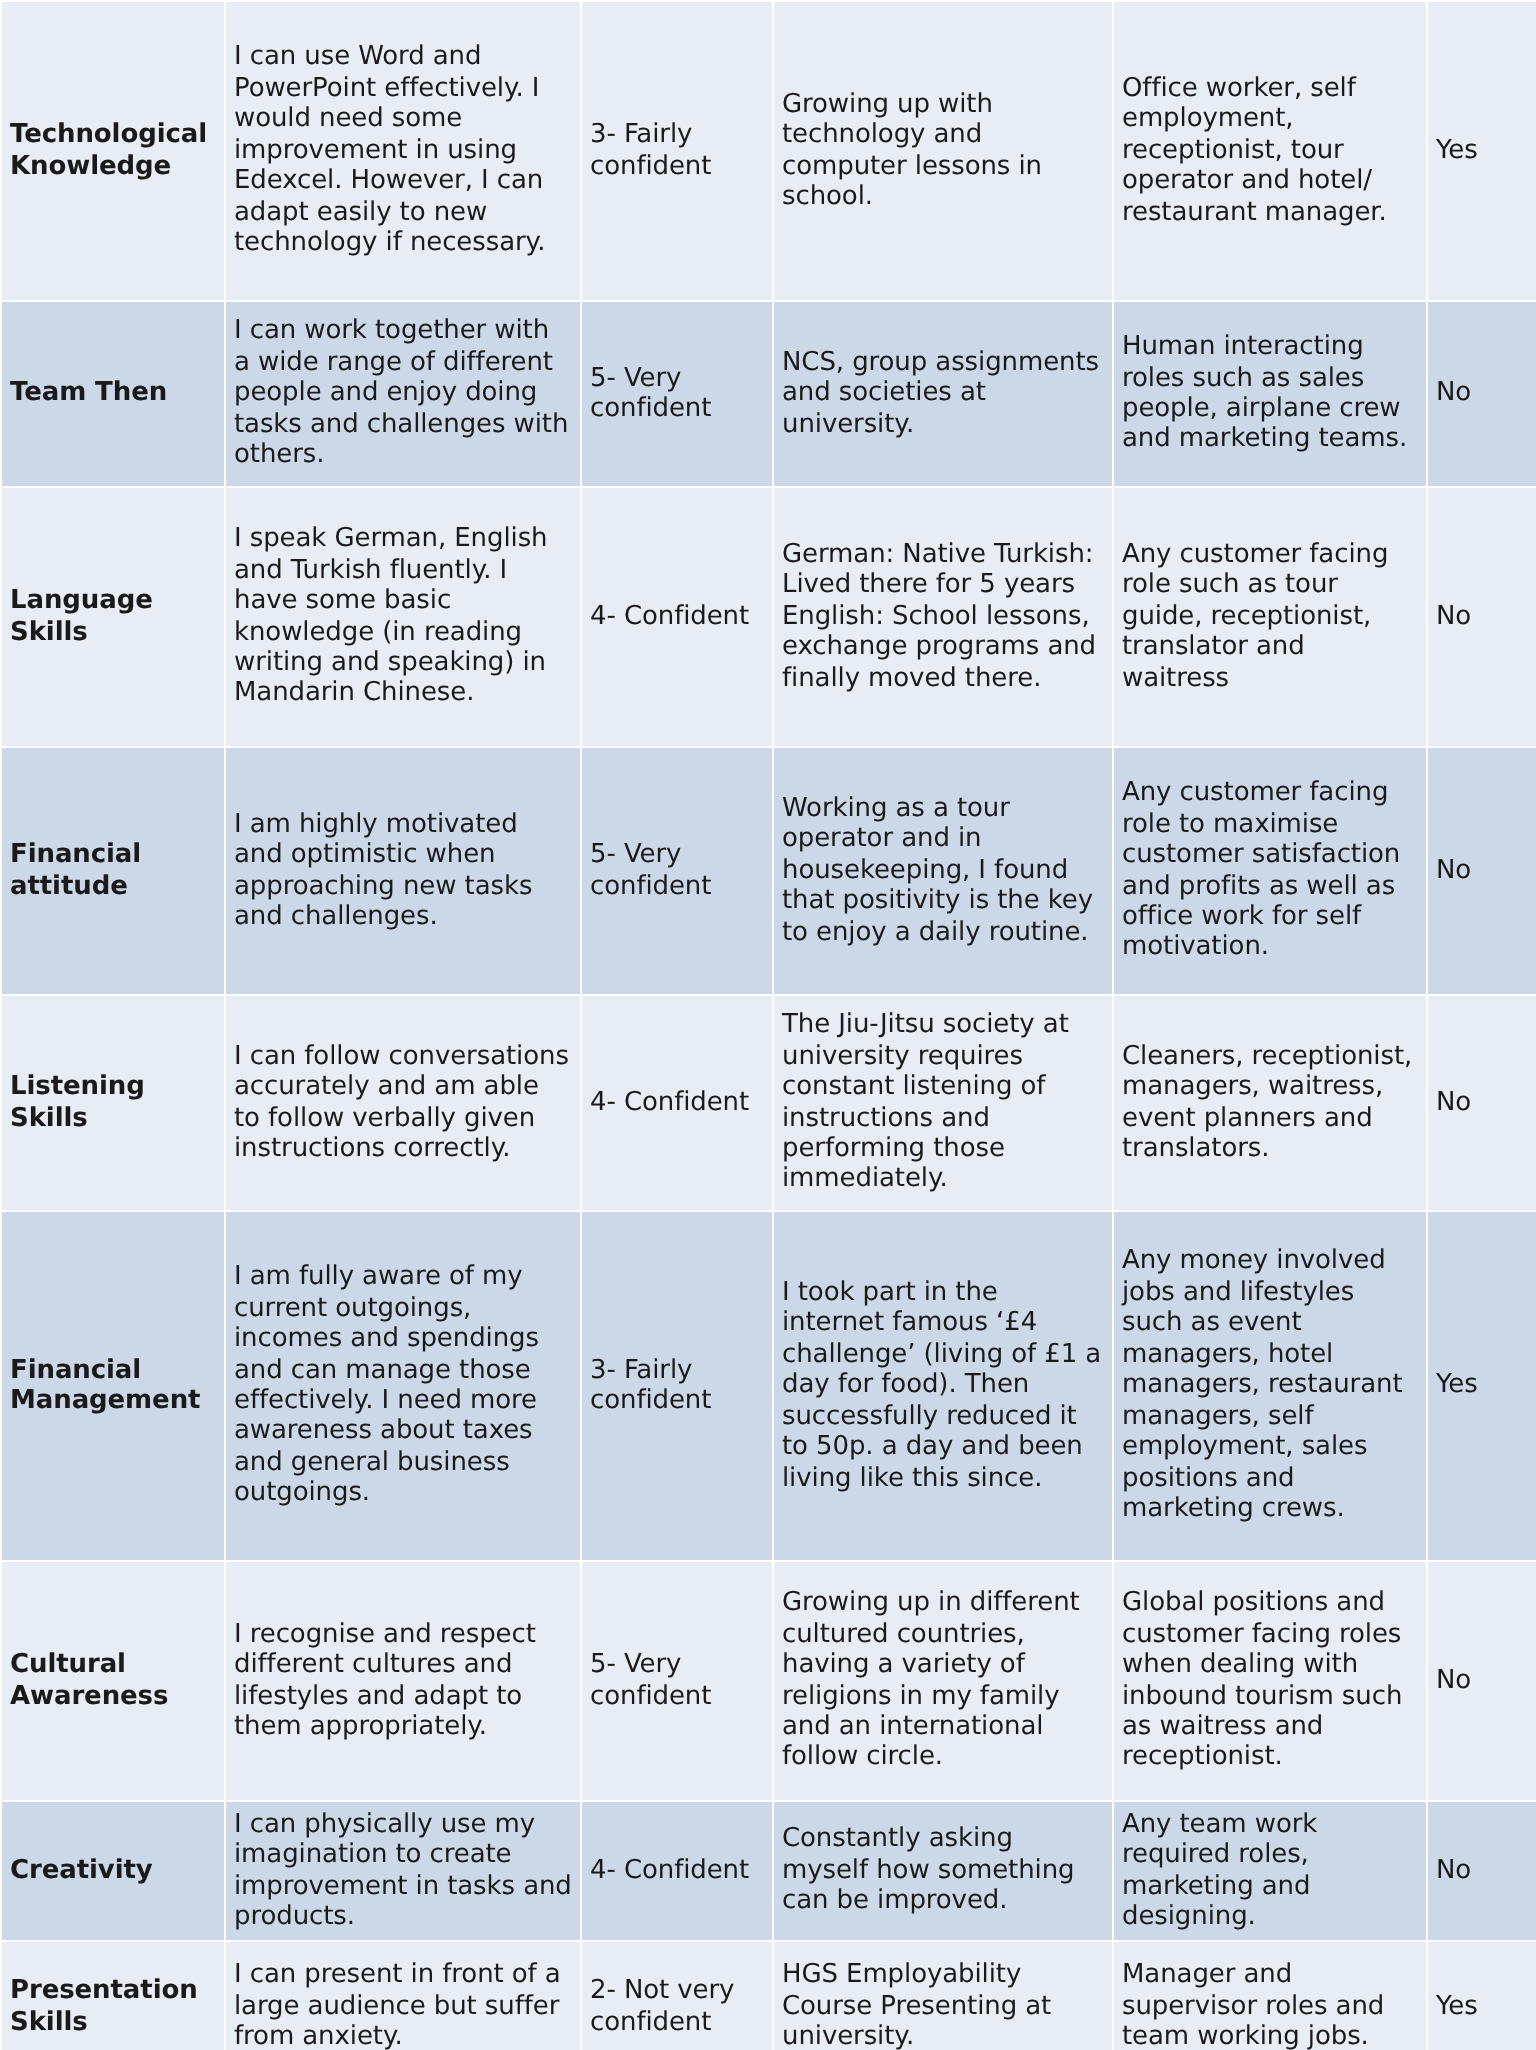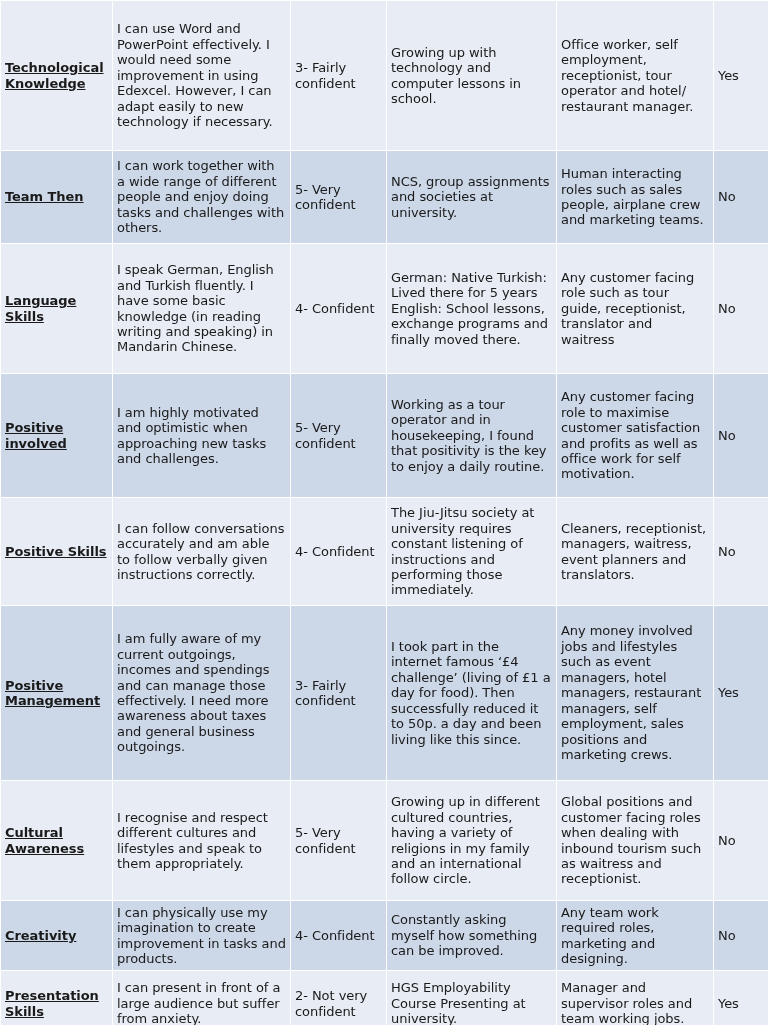--- a/index.html
+++ b/index.html
@@ -37,21 +37,20 @@
   }
   tr.row-light td { background: #e8edf5; }
   tr.row-dark  td { background: #ccd7e8; }
 
   td.skill-cell {
     font-weight: bold;
     font-size: 13.2px;
     text-align: center;
     padding-left: 2px;
     padding-right: 2px;
-    text-decoration: underline;
   }
   td.conf-cell { font-size: 13.2px; margin-left: 16px; }
   td.dev-cell  { font-size: 13.2px; }
   td.desc-cell, td.evid-cell, td.jobs-cell { font-size: 13.2px; }
 </style>
 </head>
 <body>
 
 <table id="skills-table">
   <colgroup>
@@ -85,49 +84,49 @@
     <tr class="row-light" style="height:130px">
       <td class="skill-cell">Language Skills</td>
       <td class="desc-cell">I speak German, English and Turkish fluently. I have some basic knowledge (in reading writing and speaking) in Mandarin Chinese.</td>
       <td class="conf-cell">4- Confident</td>
       <td class="evid-cell">German: Native Turkish: Lived there for 5 years English: School lessons, exchange programs and finally moved there.</td>
       <td class="jobs-cell">Any customer facing role such as tour guide, receptionist, translator and waitress</td>
       <td class="dev-cell">No</td>
     </tr>
 
     <tr class="row-dark" style="height:124px">
-      <td class="skill-cell">Positive involved</td>
+      <td class="skill-cell">Financial attitude</td>
       <td class="desc-cell">I am highly motivated and optimistic when approaching new tasks and challenges.</td>
       <td class="conf-cell">5- Very confident</td>
       <td class="evid-cell">Working as a tour operator and in housekeeping, I found that positivity is the key to enjoy a daily routine.</td>
       <td class="jobs-cell">Any customer facing role to maximise customer satisfaction and profits as well as office work for self motivation.</td>
       <td class="dev-cell">No</td>
     </tr>
 
     <tr class="row-light" style="height:108px">
-      <td class="skill-cell">Positive Skills</td>
+      <td class="skill-cell">Listening Skills</td>
       <td class="desc-cell">I can follow conversations accurately and am able to follow verbally given instructions correctly.</td>
       <td class="conf-cell">4- Confident</td>
       <td class="evid-cell">The Jiu-Jitsu society at university requires constant listening of instructions and performing those immediately.</td>
       <td class="jobs-cell">Cleaners, receptionist, managers, waitress, event planners and translators.</td>
       <td class="dev-cell">No</td>
     </tr>
 
     <tr class="row-dark" style="height:175px">
-      <td class="skill-cell">Positive Management</td>
+      <td class="skill-cell">Financial Management</td>
       <td class="desc-cell">I am fully aware of my current outgoings, incomes and spendings and can manage those effectively. I need more awareness about taxes and general business outgoings.</td>
       <td class="conf-cell">3- Fairly confident</td>
       <td class="evid-cell">I took part in the internet famous ‘£4 challenge’ (living of £1 a day for food). Then successfully reduced it to 50p. a day and been living like this since.</td>
       <td class="jobs-cell">Any money involved jobs and lifestyles such as event managers, hotel managers, restaurant managers, self employment, sales positions and marketing crews.</td>
       <td class="dev-cell">Yes</td>
     </tr>
 
     <tr class="row-light" style="height:120px">
       <td class="skill-cell">Cultural Awareness</td>
-      <td class="desc-cell">I recognise and respect different cultures and lifestyles and speak to them appropriately.</td>
+      <td class="desc-cell">I recognise and respect different cultures and lifestyles and adapt to them appropriately.</td>
       <td class="conf-cell">5- Very confident</td>
       <td class="evid-cell">Growing up in different cultured countries, having a variety of religions in my family and an international follow circle.</td>
       <td class="jobs-cell">Global positions and customer facing roles when dealing with inbound tourism such as waitress and receptionist.</td>
       <td class="dev-cell">No</td>
     </tr>
 
     <tr class="row-dark" style="height:70px">
       <td class="skill-cell">Creativity</td>
       <td class="desc-cell">I can physically use my imagination to create improvement in tasks and products.</td>
       <td class="conf-cell">4- Confident</td>

